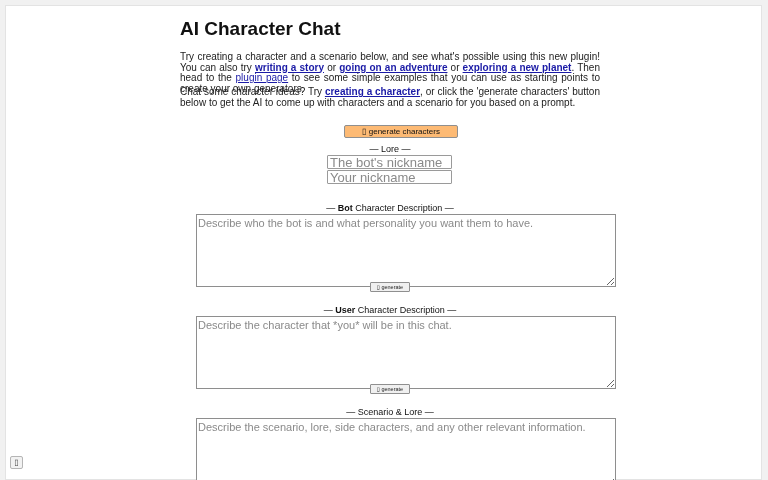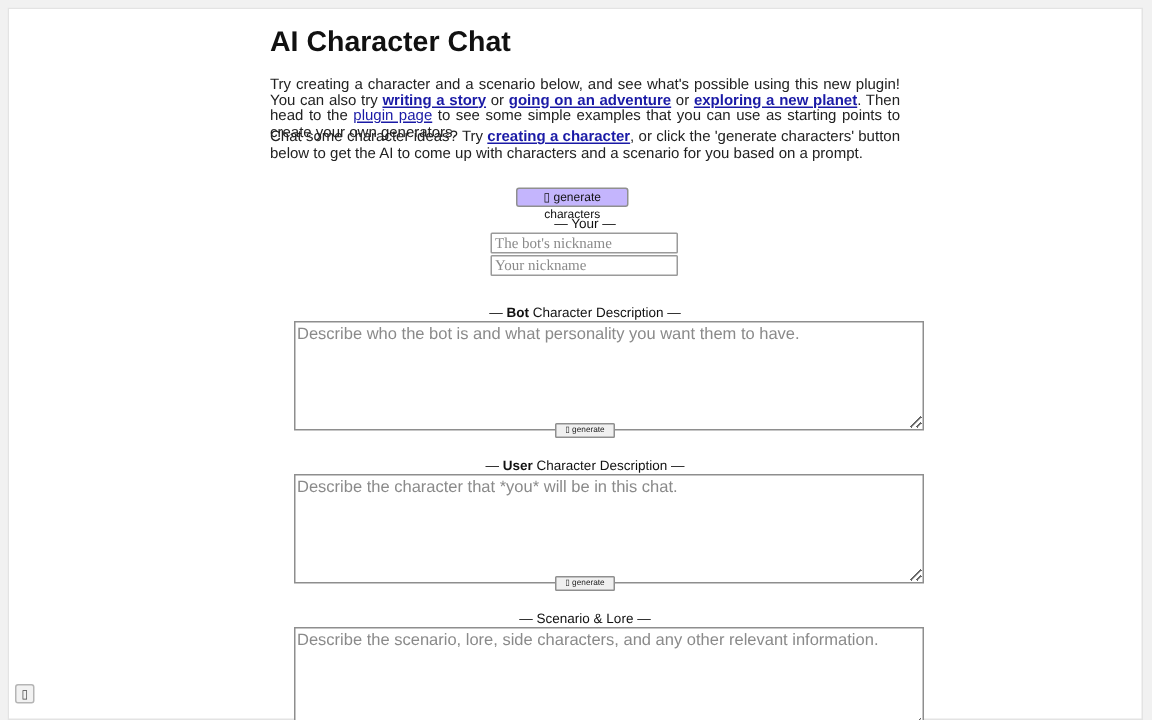--- a/index.html
+++ b/index.html
@@ -25,35 +25,35 @@
     font-family: "Liberation Sans", sans-serif;
   }
   p.intro {
     position: absolute; left: 0; width: 420px; margin: 0;
     font-size: 10px; line-height: 10.5px; text-align: justify;
     color: #222;
   }
   p.intro a { color: #1a1aa6; text-decoration: underline; }
   p.intro a.b { font-weight: bold; }
   .gen-chars {
-    position: absolute; top: 119px; left: 164px; width: 75px; height: 13px;
+    position: absolute; top: 119px; left: 164px; width: 114px; height: 13px;
     font-size: 8px; line-height: 11px; padding: 0;
-    background: #c4b5fd; border: 1px solid #8f8f8f; border-radius: 2px;
+    background: #fdba74; border: 1px solid #8f8f8f; border-radius: 2px;
     font-family: "Liberation Sans", sans-serif; color: #111;
   }
   .section-label {
     position: absolute; left: 0; width: 420px; text-align: center;
     font-size: 9px; color: #111;
   }
   .section-label b { font-weight: bold; }
   .name-input {
     position: absolute; left: 147px; width: 125px; height: 14px;
     box-sizing: border-box; border: 1px solid #9a9a9a; border-radius: 1px;
-    font-size: 10px; padding: 0 2px; color: #333;
-    font-family: Liberation Serif, serif;
+    font-size: 13px; padding: 0 2px; color: #333;
+    font-family: Liberation Sans, sans-serif;
   }
   .name-input::placeholder { color: #8a8a8a; }
   .desc {
     position: absolute; left: 16px; width: 420px; height: 73px;
     box-sizing: border-box; border: 1px solid #8e8e8e; resize: both;
     font-size: 11px; padding: 2px 1px; color: #333;
     font-family: "Liberation Sans", sans-serif;
   }
   .desc::placeholder { color: #8a8a8a; }
   .gen-small {
@@ -83,21 +83,21 @@
 
     <p class="intro" style="top:81px;">
       <span>Chat some character ideas? Try </span><a class="b" href="#">creating a character</a><span>, or click the 'generate characters' button below to get the AI to come up with characters and a scenario for you based on a prompt.</span>
     </p>
 
     <button class="gen-chars">
       <span>▯</span>
       <span>generate characters</span>
     </button>
 
-    <div class="section-label" style="top:138px;">— Your —</div>
+    <div class="section-label" style="top:138px;">— Lore —</div>
     <input class="name-input" style="top: 149px;" type="text" placeholder="The bot's nickname">
     <input class="name-input" style="top: 164px;" type="text" placeholder="Your nickname">
 
     <div class="section-label" style="top:197px;">
       <span>— </span><b>Bot</b><span> Character Description —</span>
     </div>
     <textarea class="desc" style="top: 208px;" placeholder="Describe who the bot is and what personality you want them to have."></textarea>
     <button class="gen-small" style="top:276px;">▯ generate</button>
 
     <div class="section-label" style="top:299px;">

